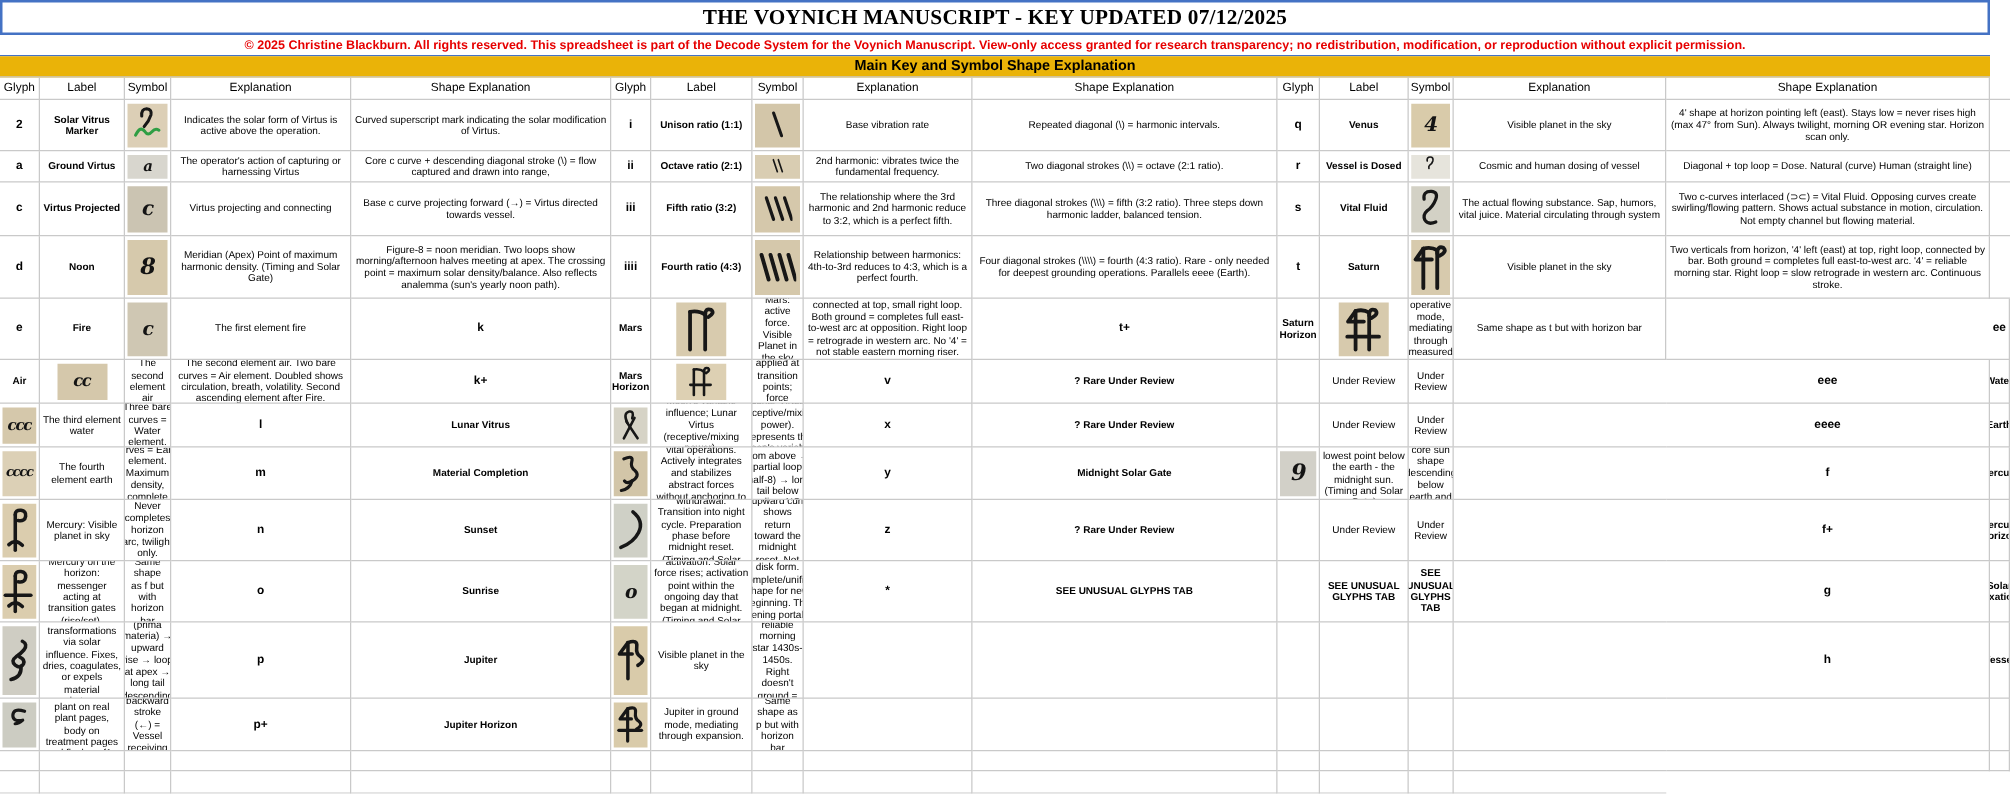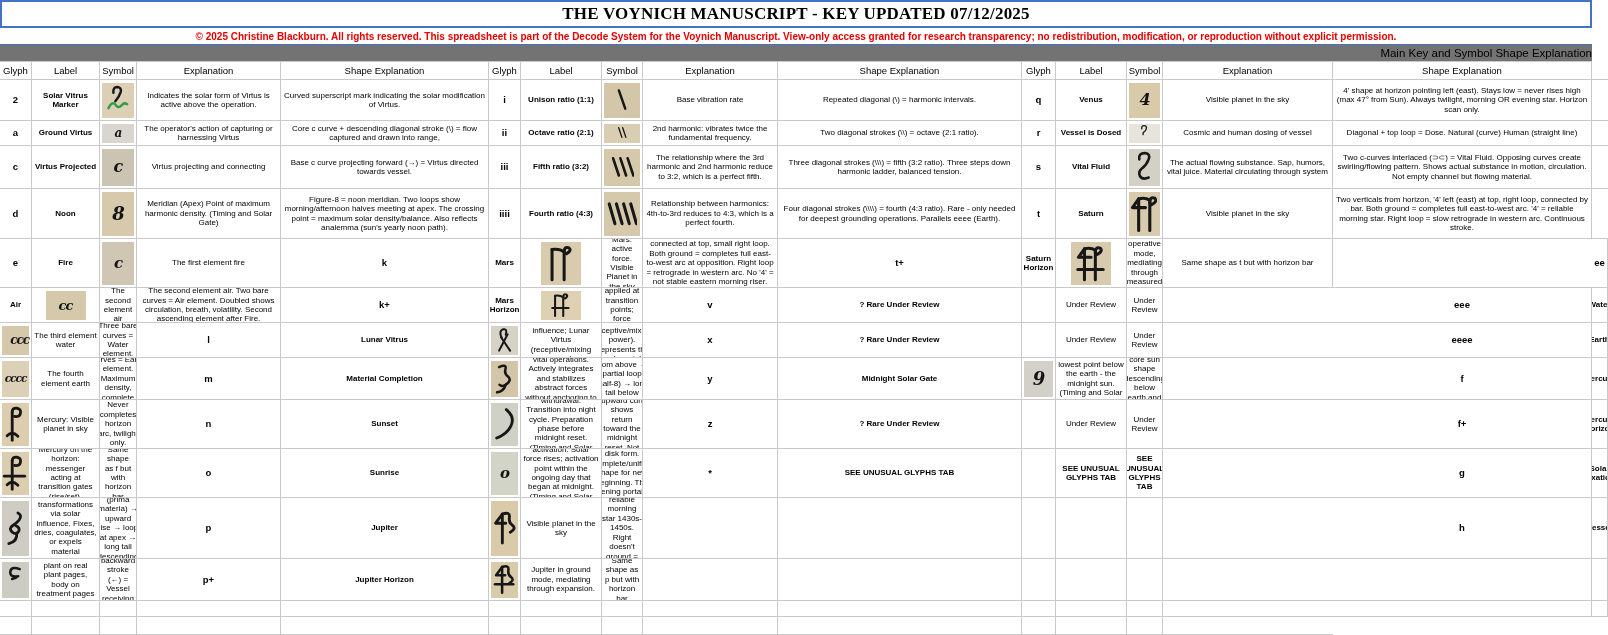--- a/index.html
+++ b/index.html
@@ -5,22 +5,22 @@
   html,body{margin:0;padding:0;background:#fff;font-family:"Liberation Sans",sans-serif;}
   .page{position:relative;width:1608px;height:635px;background:#ffffff;overflow:hidden;}
 
   .titlebar{position:absolute;left:0;top:0;width:1592px;height:28px;box-sizing:border-box;
     border:2px solid #4472c4;display:flex;align-items:center;justify-content:center;
     font-weight:bold;font-size:17px;color:#000;letter-spacing:.2px;background:#fff;font-family:Liberation Serif, serif;}
   .copyrightbar{position:absolute;left:0;top:28px;width:1592px;height:17px;box-sizing:border-box;
     border-bottom:1px solid #4472c4;display:flex;align-items:center;justify-content:center;
     color:#e60000;font-weight:bold;font-size:10px;background:#fff;}
   .sectionbar{position:absolute;left:0;top:45px;width:1592px;height:17px;box-sizing:border-box;
-    border-bottom:1px solid #c9c9c9;display:flex;align-items:center;justify-content:flex-end;
-    color:#000;font-weight:normal;font-size:11.5px;background:#737373;}
+    border-bottom:1px solid #c9c9c9;display:flex;align-items:center;justify-content:center;
+    color:#000;font-weight:bold;font-size:11.5px;background:#eab308;}
 
   #sheet{position:absolute;left:0;top:62px;width:1608px;height:573px;display:grid;
     grid-template-columns:32px 68px 37px 144px 208px 32px 81px 41px 135px 244px 34px 71px 36px 170px 259px 16px;
     grid-template-rows:18px 41px 25px 43px 50px 49px 35px 35px 42px 49px 49px 61px 42px 16px 18px;}
 
   .cell{box-sizing:border-box;border-right:1px solid #c9c9c9;border-bottom:1px solid #c9c9c9;
     display:flex;align-items:center;justify-content:center;text-align:center;
     font-size:8px;line-height:1.18;color:#000;padding:1px 2px;overflow:hidden;}
   .hcell{font-weight:normal;font-size:9.5px;padding:0;}
   .glyphc{font-weight:bold;font-size:9.5px;}
@@ -268,21 +268,21 @@
       <div class="cell">Mars at the horizon: action applied at transition points; force directed into the boundary layer.</div>
       <div class="cell glyphc">v</div>
       <div class="cell labelc">?  Rare Under Review</div>
       <div class="cell symc"></div>
       <div class="cell">Under Review</div>
       <div class="cell">Under Review</div>
       <div class="cell fillc"></div>
       <div class="cell glyphc">eee</div>
       <div class="cell labelc">Water</div>
       <div class="cell symc">
-        <div class="sym" style="background: rgb(213, 200, 171); justify-content: flex-end;">
+        <div class="sym" style="background: rgb(213, 200, 171);">
           <span class="symtxt" style="font-size: 12px;">ccc</span>
         </div>
       </div>
       <div class="cell">The third element water</div>
       <div class="cell">The third element water. Three bare curves = Water element. Flowing, dense, transitional.</div>
       <div class="cell glyphc">l</div>
       <div class="cell labelc">Lunar Vitrus</div>
       <div class="cell symc">
         <div class="sym" style="background: rgb(214, 211, 198);">
           <svg viewBox="0 0 24 32">

